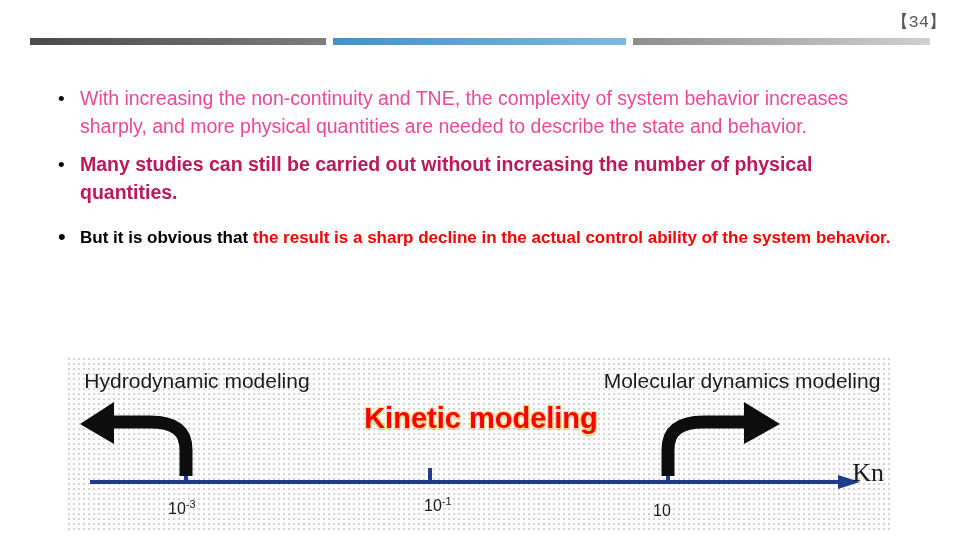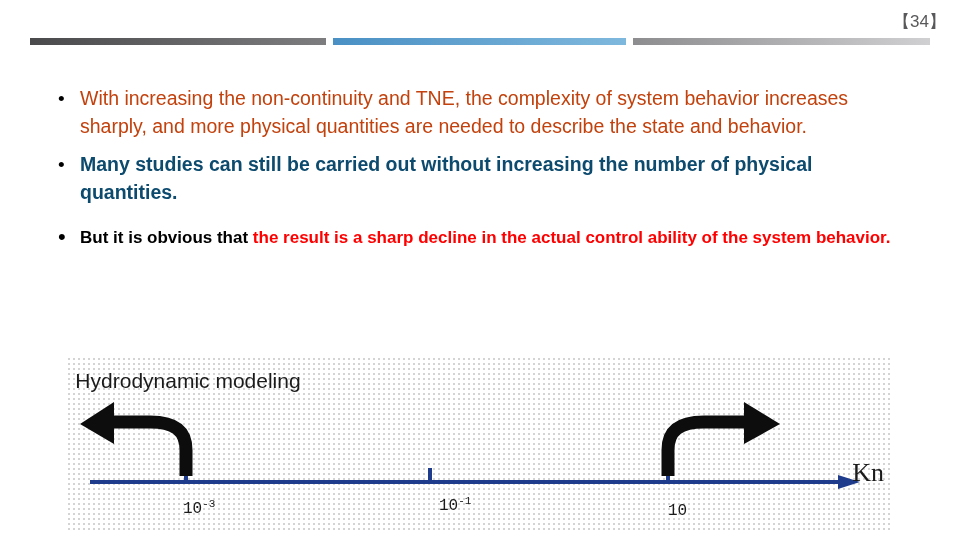--- a/index.html
+++ b/index.html
@@ -21,21 +21,21 @@
   }
 
   
   .page-number {
     position: absolute;
     top: 10px;
     right: 14px;
     font-size: 17px;
     color: #59595b;
     letter-spacing: 0px;
-    font-family: Liberation Sans, sans-serif;
+    font-family: Liberation Mono, monospace;
     text-align: center;
   }
   .rule {
     position: absolute;
     top: 38px;
     height: 7px;
   }
   .rule-1 {
     left: 30px;
     width: 296px;
@@ -71,27 +71,27 @@
     line-height: 30px;
     color: #000;
     text-align: left;
   }
   .bullet .txt {
     flex: 1 1 auto;
   }
   .b1 .txt {
     font-size: 19.5px;
     line-height: 28px;
-    color: #c2410c;
+    color: #ec4899;
     font-weight: normal;
   }
   .b2 .txt {
     font-size: 19.5px;
     line-height: 28px;
-    color: #0c4a6e;
+    color: #be185d;
     font-weight: bold;
   }
   .b3 {
     margin-top: 14px;
   }
   .b3 .dot {
     font-size: 22px;
     line-height: 34px;
   }
   .b3 .txt {
@@ -117,21 +117,21 @@
     background-size: 5px 5px;
   }
   .fig-label {
     position: absolute;
     text-align: center;
     font-size: 21px;
     line-height: 26px;
     color: #1b1b1b;
   }
   .label-hydro {
-    left: 5px;
+    left: 14px;
     top: 10px;
     width: 230px;
   }
   .label-md {
     left: 534px;
     top: 10px;
     width: 280px;
   }
   .label-kinetic {
     position: absolute;
@@ -159,22 +159,21 @@
     right: 8px;
     top: 100px;
     font-size: 26px;
     color: #1b1b1b;
     font-family: "Liberation Serif", serif;
   }
   .tick-label {
     position: absolute;
     font-size: 16px;
     color: #1b1b1b;
-    font-family: Liberation Mono, monospace;
-    margin-left: 15px;
+    font-family: Liberation Sans, sans-serif;
   }
   .tick-1 { left: 100px; top: 140px; }
   .tick-2 { left: 356px; top: 137px; }
   .tick-3 { left: 585px; top: 142px; }
   .tick-label sup { font-size: 11px; }
 </style>
 </head>
 <body>
 
 <div class="slide">
@@ -200,20 +199,22 @@
     <div class="bullet b3">
       <span class="dot">•</span>
       <span class="txt"><span>But it is obvious that </span><span class="red">the result is a sharp decline in the actual control ability of the system behavior.</span></span>
     </div>
 
   </div>
 
   <div class="figure">
 
     <div class="fig-label label-hydro">Hydrodynamic modeling</div>
+    <div class="fig-label label-md">Molecular dynamics modeling</div>
+    <div class="label-kinetic">Kinetic modeling</div>
 
     <svg class="axis-svg" width="824" height="172" viewBox="0 0 824 172">
 
       <line x1="22" y1="124" x2="770" y2="124" stroke="#1f3b8c" stroke-width="4"></line>
       <polygon points="770,117 792,124 770,131" fill="#1f3b8c"></polygon>
 
       <line x1="118" y1="110" x2="118" y2="124" stroke="#1f3b8c" stroke-width="4"></line>
       <line x1="362" y1="110" x2="362" y2="124" stroke="#1f3b8c" stroke-width="4"></line>
       <line x1="600" y1="110" x2="600" y2="124" stroke="#1f3b8c" stroke-width="4"></line>
 

